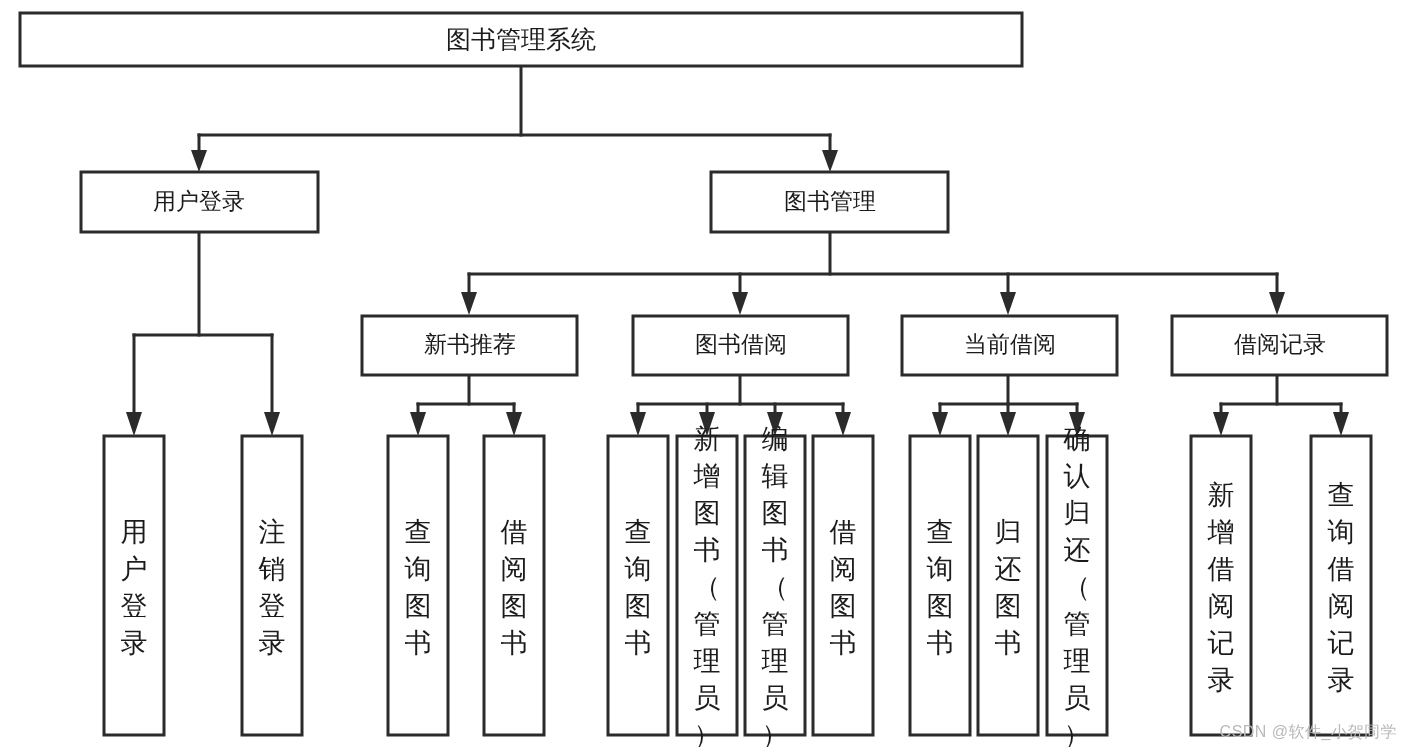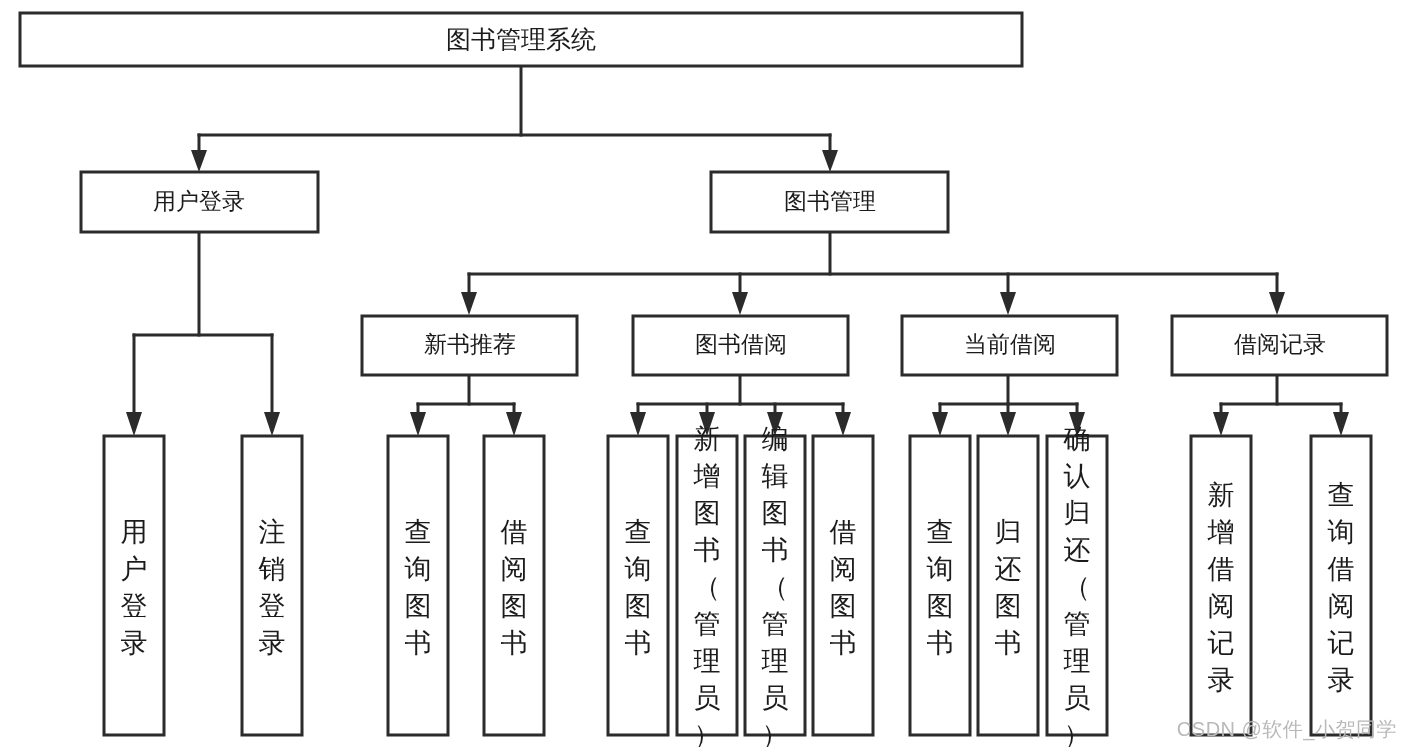--- a/index.html
+++ b/index.html
@@ -55,21 +55,21 @@
   }
   .arrow-head {
     fill: #2b2b2b;
     stroke: none;
   }
   .watermark {
     position: absolute;
     right: 8px;
     bottom: 4px;
     font-family: "Liberation Sans", "DejaVu Sans", sans-serif;
-    font-size: 20px;
+    font-size: 16px;
     color: #b9b9b9;
     letter-spacing: 0.5px;
     white-space: nowrap;
     pointer-events: none;
   }
 </style>
 </head>
 <body>
 
 <div id="diagram-root">

